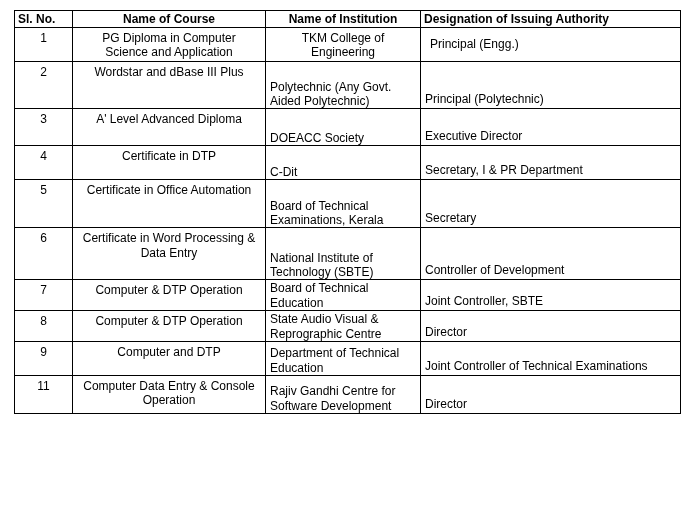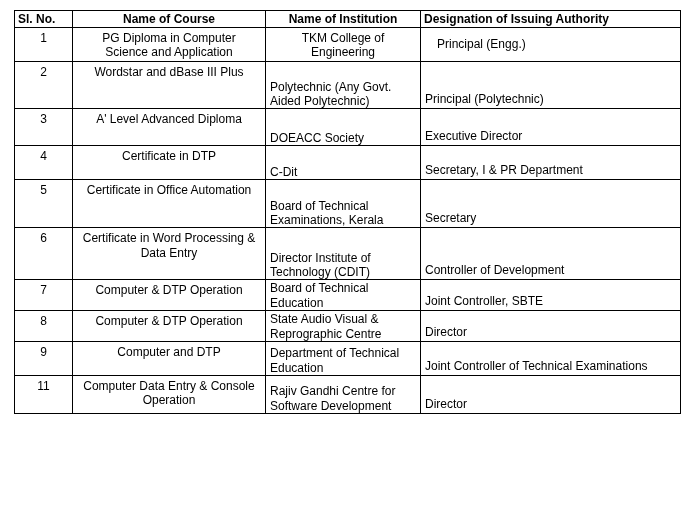--- a/index.html
+++ b/index.html
@@ -57,21 +57,21 @@
     vertical-align: bottom;
     padding: 1px 4px 0;
   }
   td.desig {
     text-align: left;
     vertical-align: bottom;
     padding: 1px 4px 2px;
   }
   
   tr.r1 td.inst  { text-align: center; vertical-align: top; padding-top: 3px; }
-  tr.r1 td.desig { vertical-align: middle; padding-left: 16px; }
+  tr.r1 td.desig { vertical-align: middle; padding-left: 9px; }
 
   
   tbody tr:nth-child(1)  { height: 30px; }
   tbody tr:nth-child(2)  { height: 47px; }
   tbody tr:nth-child(3)  { height: 37px; }
   tbody tr:nth-child(4)  { height: 34px; }
   tbody tr:nth-child(5)  { height: 48px; }
   tbody tr:nth-child(6)  { height: 52px; }
   tbody tr:nth-child(7)  { height: 29px; }
   tbody tr:nth-child(8)  { height: 31px; }
@@ -131,21 +131,21 @@
       </tr>
       <tr>
         <td class="sl">5</td>
         <td class="course">Certificate in Office Automation</td>
         <td class="inst">Board of Technical Examinations, Kerala</td>
         <td class="desig">Secretary</td>
       </tr>
       <tr>
         <td class="sl">6</td>
         <td class="course">Certificate in Word Processing &amp; Data Entry</td>
-        <td class="inst">Director Institute of Technology (CDIT)</td>
+        <td class="inst">National Institute of Technology (SBTE)</td>
         <td class="desig">Controller of Development</td>
       </tr>
       <tr>
         <td class="sl">7</td>
         <td class="course">Computer &amp; DTP Operation</td>
         <td class="inst">Board of Technical Education</td>
         <td class="desig">Joint Controller, SBTE</td>
       </tr>
       <tr>
         <td class="sl">8</td>

